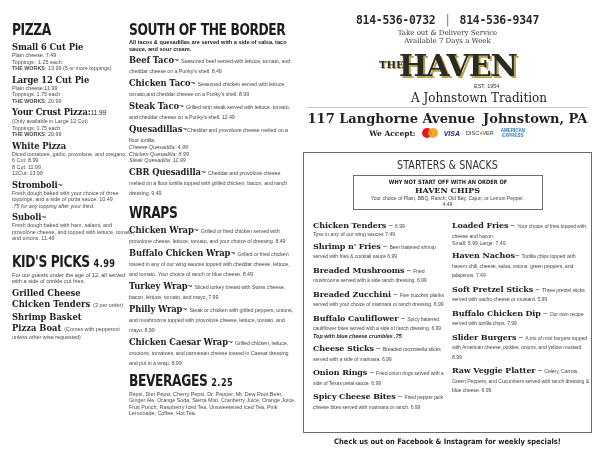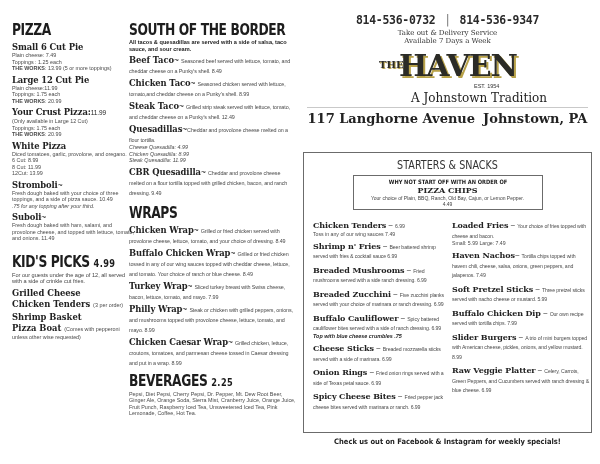--- a/index.html
+++ b/index.html
@@ -196,27 +196,37 @@
     <span class="logo-the">THE</span>
     <span class="logo-haven">HAVEN</span>
     <span class="logo-est">EST. 1954</span>
     <span class="logo-tag">A Johnstown Tradition</span>
   </div>
   <div class="hrule"></div>
 
   <div class="address">
     <span>117 Langhorne Avenue</span><span>Johnstown, PA</span>
   </div>
+  <div class="accept">
+    <span>We Accept:</span>
+    <span class="mc">
+        <i></i>
+        <i></i>
+      </span>
+    <span class="visa">VISA</span>
+    <span class="disc"><span>DISC</span><b>●</b><span>VER</span></span>
+    <span class="amex" style="width:26px">AMERICAN EXPRESS</span>
+  </div>
 </div>
 
 <div class="starters">
   <div class="starters-title">STARTERS &amp; SNACKS</div>
   <div class="chips-box">
     <div class="chips-lead">WHY NOT START OFF WITH AN ORDER OF</div>
-    <div class="chips-name">PIZZA CHIPS</div>
+    <div class="chips-name">HAVEN CHIPS</div>
     <div class="chips-desc">Your choice of Plain, BBQ, Ranch, Old Bay, Cajun, or Lemon Pepper.</div>
     <div class="chips-desc">4.49</div>
   </div>
 
   <div class="scol left">
     <div class="item">
       <div class="iname"><span>Chicken Tenders</span><span class="tilde"> ~ </span><span class="idesc">6.99</span></div>
       <div class="idesc">Toss in any of our wing sauces  7.49</div>
     </div>
     <div class="item">

